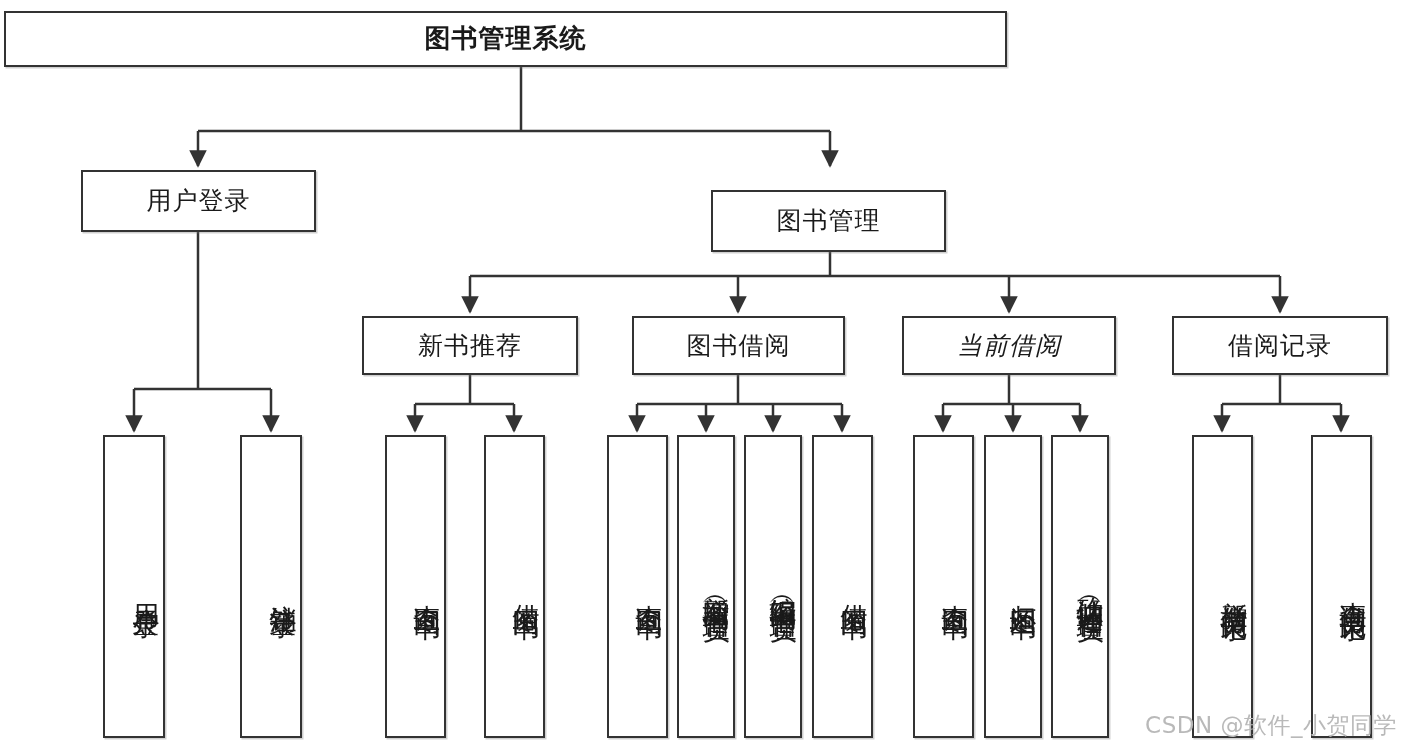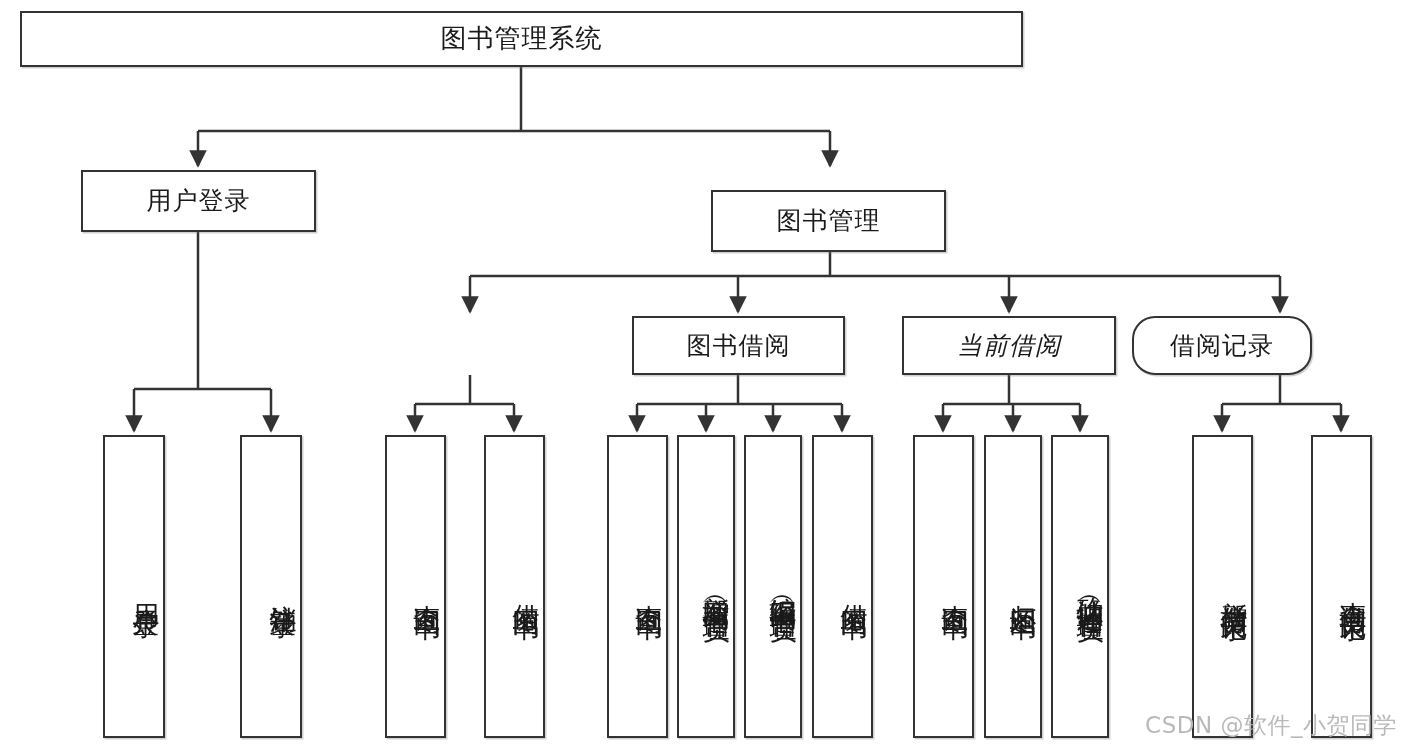--- a/index.html
+++ b/index.html
@@ -118,28 +118,29 @@
       <path d="M 1013 404 L 1013 431" marker-end="url(#arrow)"></path>
       <path d="M 1080 404 L 1080 431" marker-end="url(#arrow)"></path>
 
       <path d="M 1280 375 L 1280 404"></path>
       <path d="M 1222 404 L 1341 404"></path>
       <path d="M 1222 404 L 1222 431" marker-end="url(#arrow)"></path>
       <path d="M 1341 404 L 1341 431" marker-end="url(#arrow)"></path>
     </g>
   </svg>
 
-  <div class="node horiz" id="root-node" style="left: 20px; top: 11px; width: 1003px; height: 56px;">图书管理系统</div>
+  <div class="node horiz" id="root-node" style="left: 4px; top: 11px; width: 1003px; height: 56px; font-weight: bold;">图书管理系统</div>
 
   <div class="node horiz" style="left: 81px; top: 170px; width: 235px; height: 62px;">用户登录</div>
   <div class="node horiz" style="left: 711px; top: 170px; width: 235px; height: 62px; margin-top: 20px;">图书管理</div>
 
+  <div class="node horiz" style="left: 362px; top: 316px; width: 216px; height: 59px;">新书推荐</div>
   <div class="node horiz" style="left: 632px; top: 316px; width: 213px; height: 59px;">图书借阅</div>
   <div class="node horiz" style="left: 902px; top: 316px; width: 214px; height: 59px; font-style: italic;">当前借阅</div>
-  <div class="node horiz" style="left: 1132px; top: 316px; width: 180px; height: 59px; border-radius: 23px;">借阅记录</div>
+  <div class="node horiz" style="left: 1172px; top: 316px; width: 216px; height: 59px;">借阅记录</div>
 
   <div class="node vert" style="left: 103px; top: 435px; width: 62px; height: 303px;">
     <span class="vtext">用户登录</span>
   </div>
   <div class="node vert" style="left: 240px; top: 435px; width: 62px; height: 303px;">
     <span class="vtext">注销登录</span>
   </div>
   <div class="node vert" style="left: 385px; top: 435px; width: 61px; height: 303px;">
     <span class="vtext">查询图书</span>
   </div>

